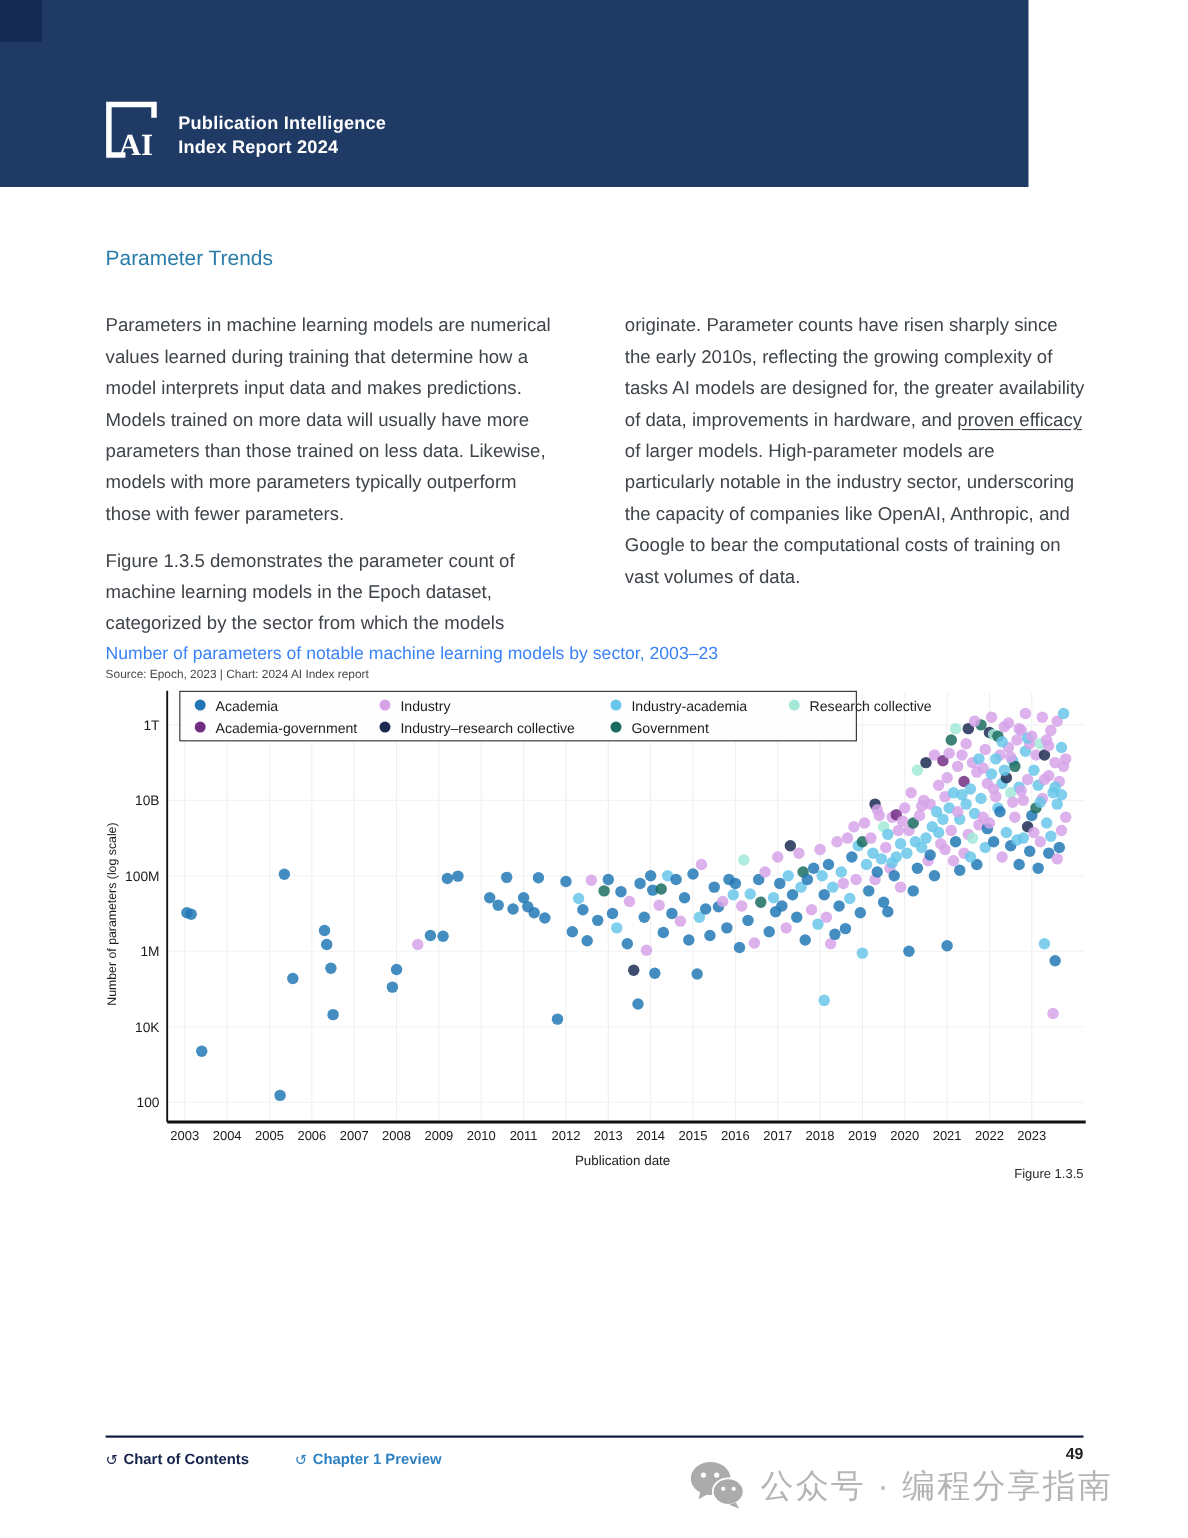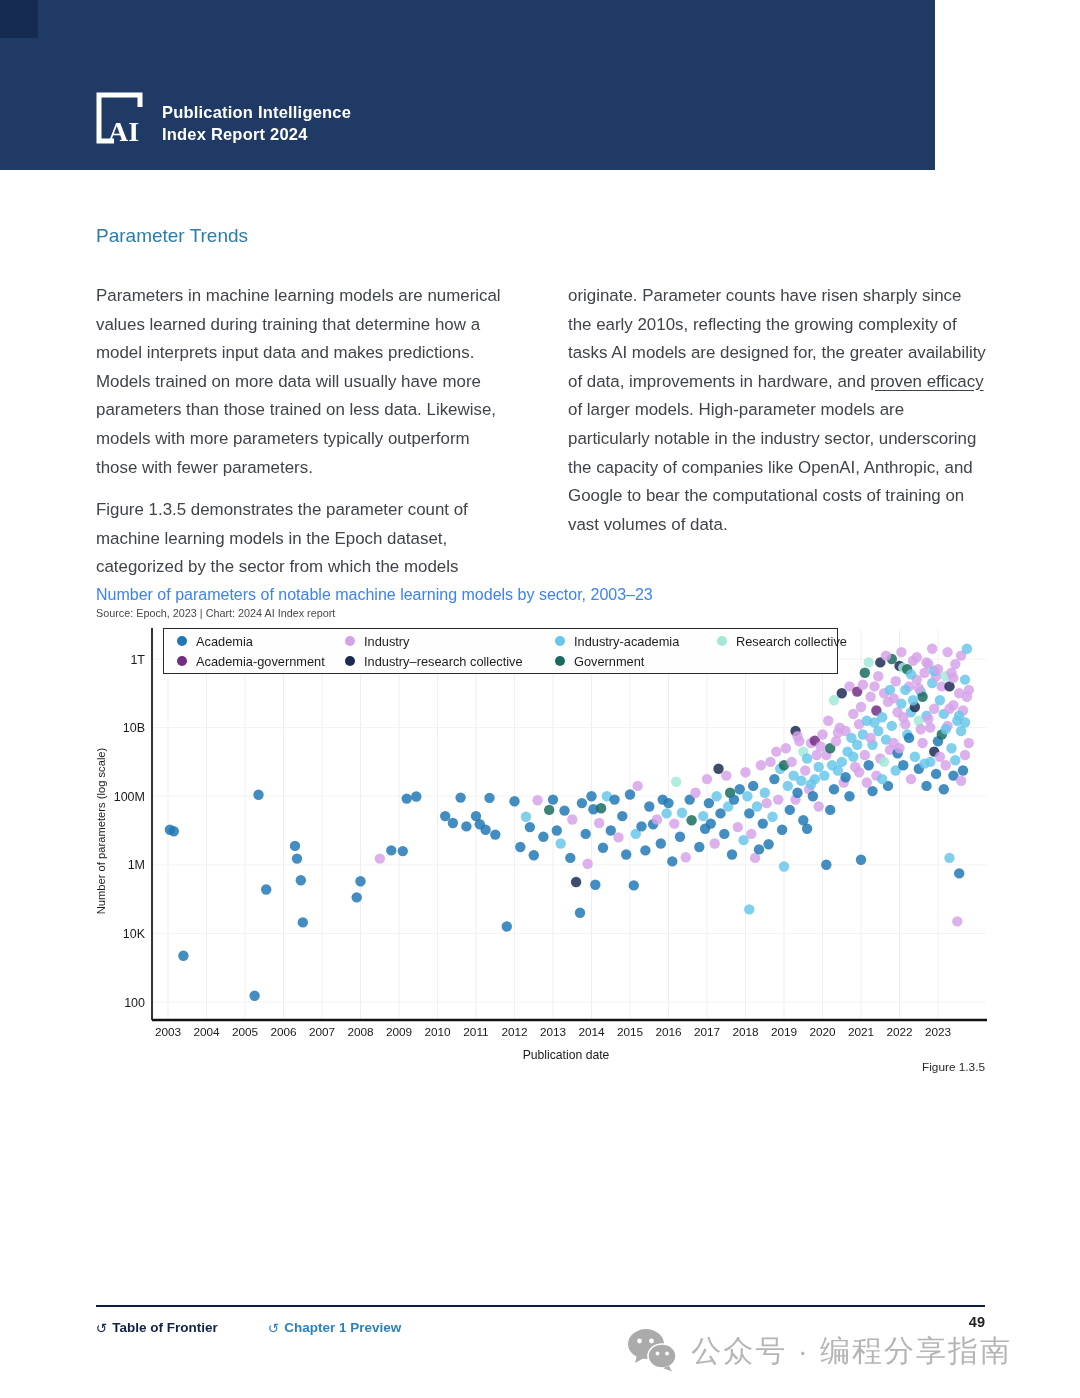--- a/index.html
+++ b/index.html
@@ -20,21 +20,21 @@
   
   .h-trends{position:absolute;left:96px;top:225px;font-size:19px;font-weight:normal;color:#2a7cab;}
   .cols{position:absolute;left:96px;top:252px;width:890px;display:flex;gap:54px;margin-top:30px;}
   .col{width:418px;font-size:16.9px;line-height:28.6px;color:#3f444a;}
   .col p{margin:0 0 14px 0;}
   .link-underline{text-decoration:underline;text-underline-offset:3px;cursor:pointer;}
   
   .chart-title{position:absolute;left:96px;top:586px;font-size:16px;font-weight:normal;color:#3b82f6;}
   .chart-source{position:absolute;left:96px;top:607px;font-size:10.8px;color:#46484c;}
   #chart-svg{position:absolute;left:86px;top:622px;width:920px;height:460px;}
-  .legend{position:absolute;left:163px;top:628px;width:675px;height:46px;background:#fefefe;
+  .legend{position:absolute;left:163px;top:628px;width:616px;height:46px;background:#fefefe;
     border:1.6px solid #2b2b2b;box-sizing:border-box;display:grid;
     grid-template-columns:168px 210px 162px auto;grid-auto-rows:1fr;
     align-items:center;padding:2px 6px 2px 13px;font-size:12.8px;color:#1d1d1d;}
   .legend-item{display:flex;align-items:center;gap:9px;white-space:nowrap;}
   .legend-dot{width:10px;height:10px;border-radius:50%;flex:none;display:inline-block;}
   .figure-caption{position:absolute;right:95px;top:1060px;font-size:11.8px;color:#27292e;}
   
   .divider{position:absolute;left:96px;right:95px;top:1305px;height:2px;background:#101d3f;}
   .footer-links{position:absolute;left:96px;top:1319px;font-size:13.5px;font-weight:bold;}
   .toc-link{position:absolute;left:0;top:0;color:#13224a;white-space:nowrap;cursor:pointer;}
@@ -477,21 +477,21 @@
   <div class="legend-item">
     <span class="legend-dot" style="background: rgb(24, 107, 93);"></span>
     <span>Government</span>
   </div>
 </div>
 
 <div class="figure-caption">Figure 1.3.5</div>
 
 <div class="divider"></div>
 <div class="footer-links">
-  <span class="toc-link"><span class="back-icon">↺</span><span>Table of Frontier</span></span>
+  <span class="toc-link"><span class="back-icon">↺</span><span>Chart of Contents</span></span>
   <span class="preview-link"><span class="back-icon">↺</span><span>Chapter 1 Preview</span></span>
 </div>
 <div class="pagenum">49</div>
 
 <div class="watermark">
   <svg class="wm-icon" viewBox="0 0 50 44">
     <ellipse cx="19" cy="16" rx="18" ry="15" fill="#ababab"></ellipse>
     <circle cx="12.5" cy="13" r="2.4" fill="#ffffff"></circle>
     <circle cx="24.5" cy="13" r="2.4" fill="#ffffff"></circle>
     <path d="M10 27 L8 35 L17 30 Z" fill="#ababab"></path>

